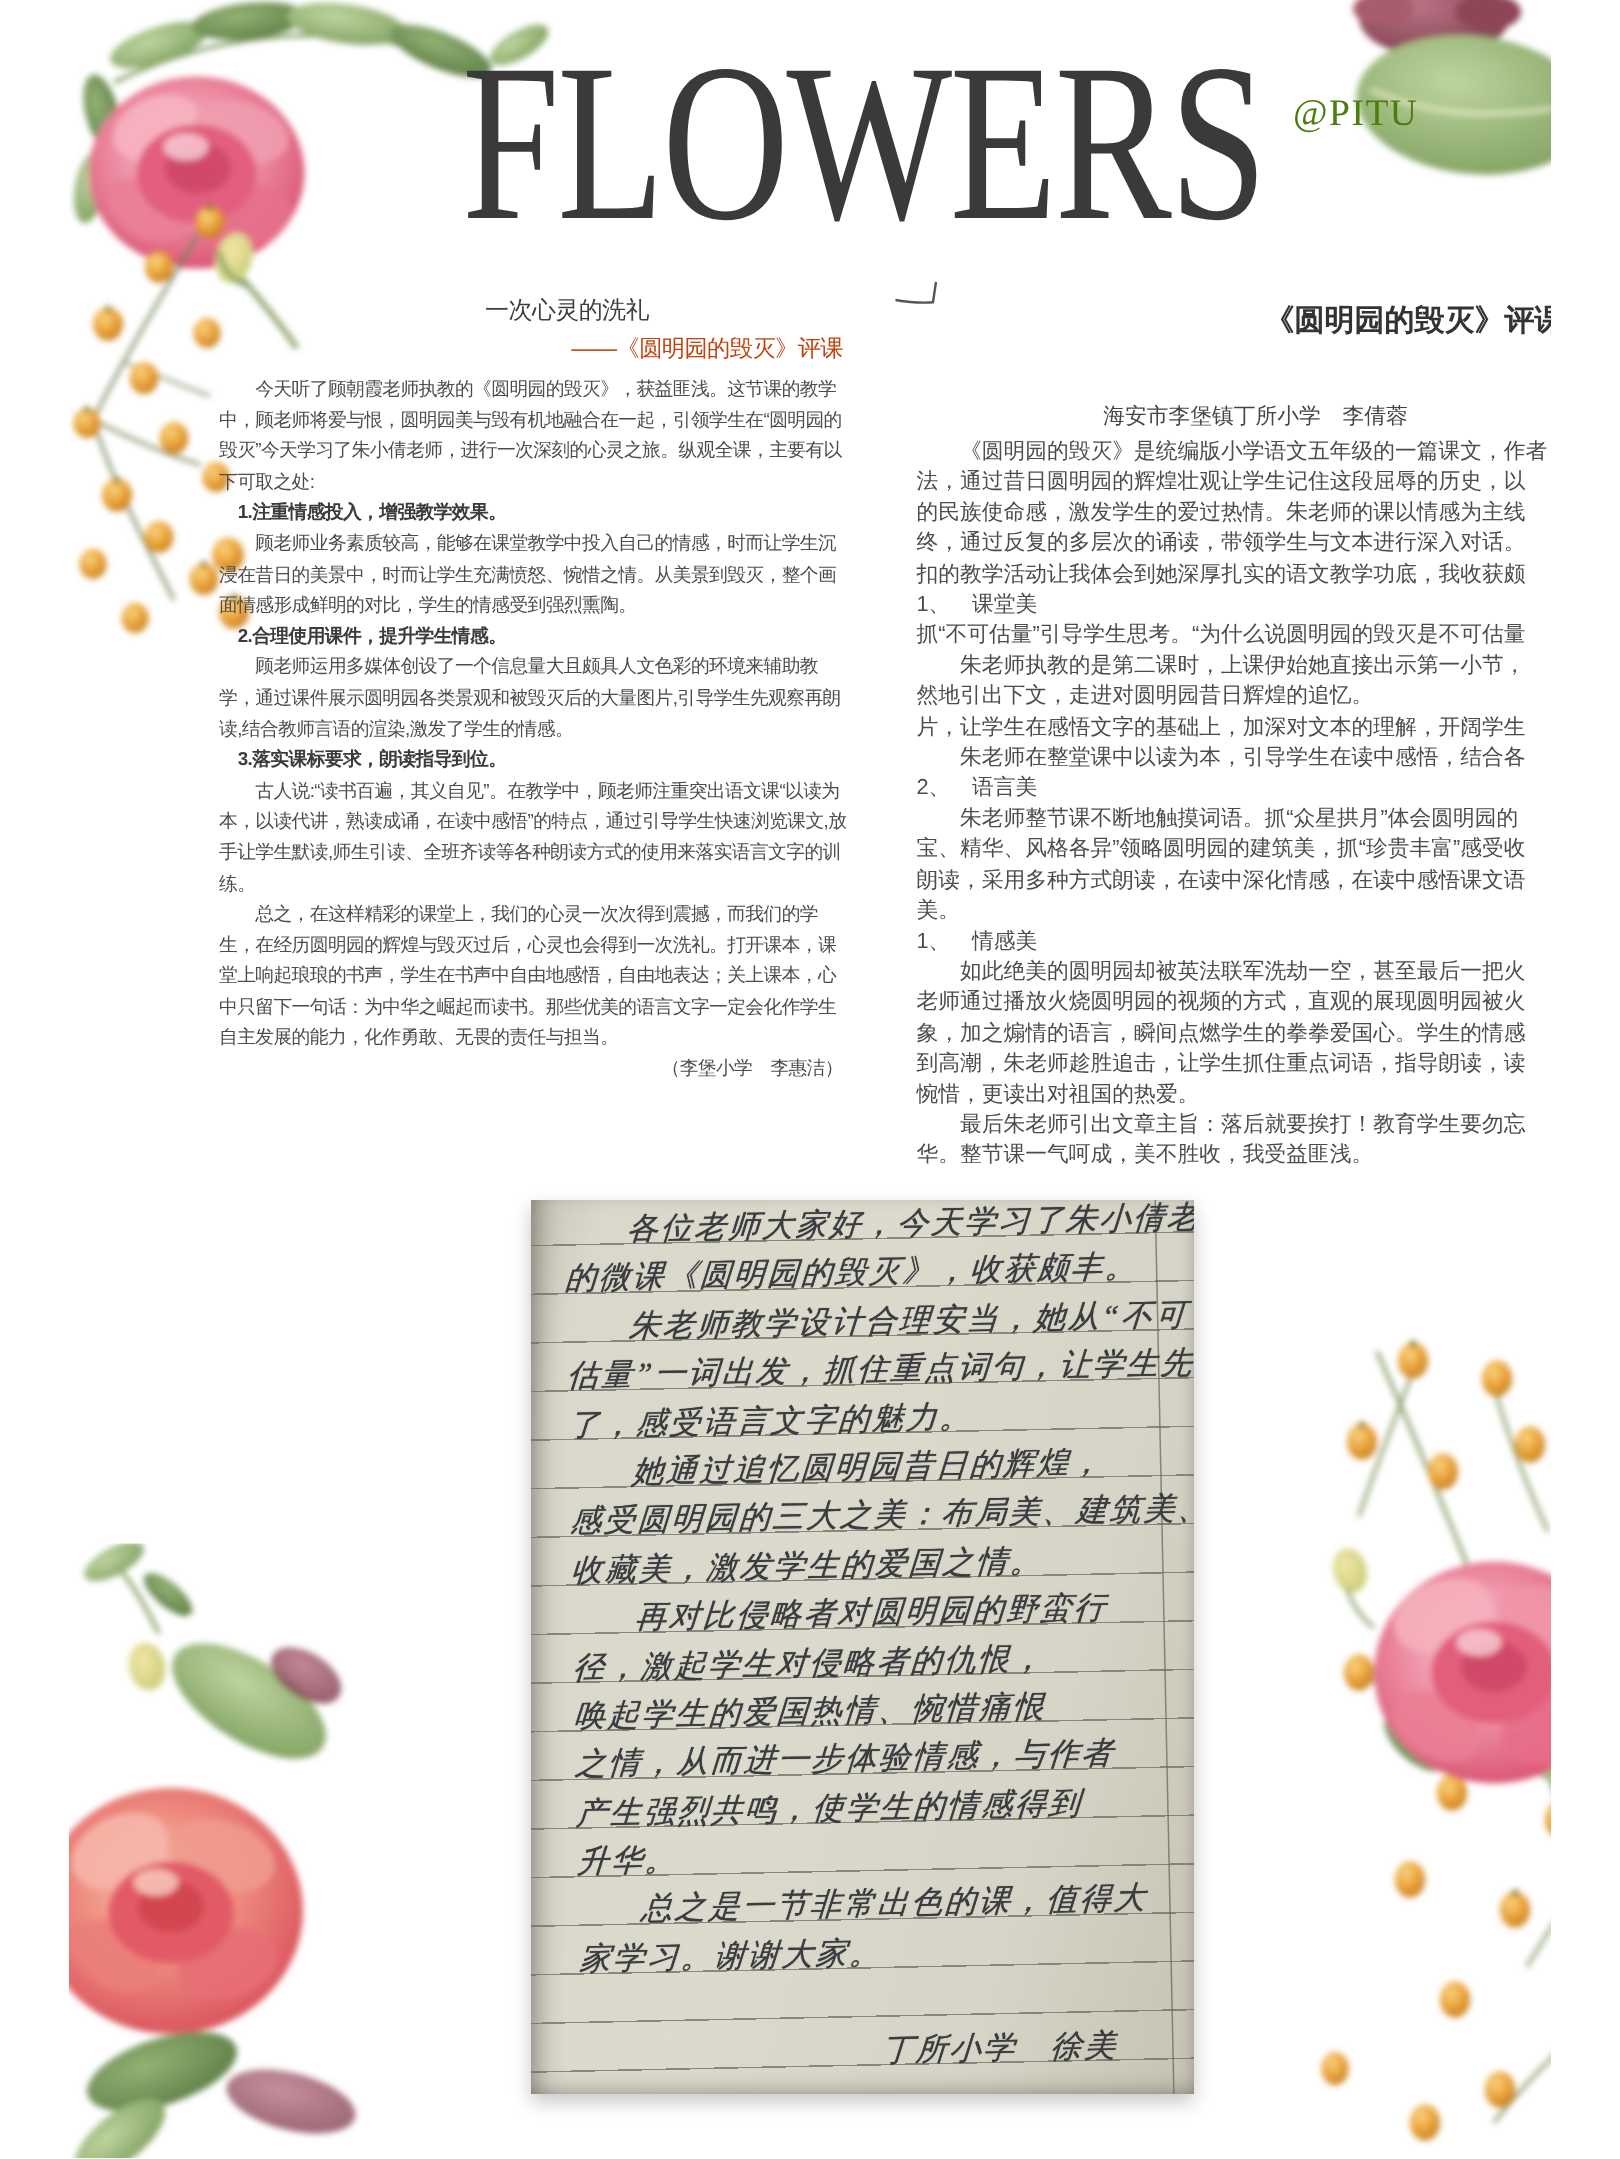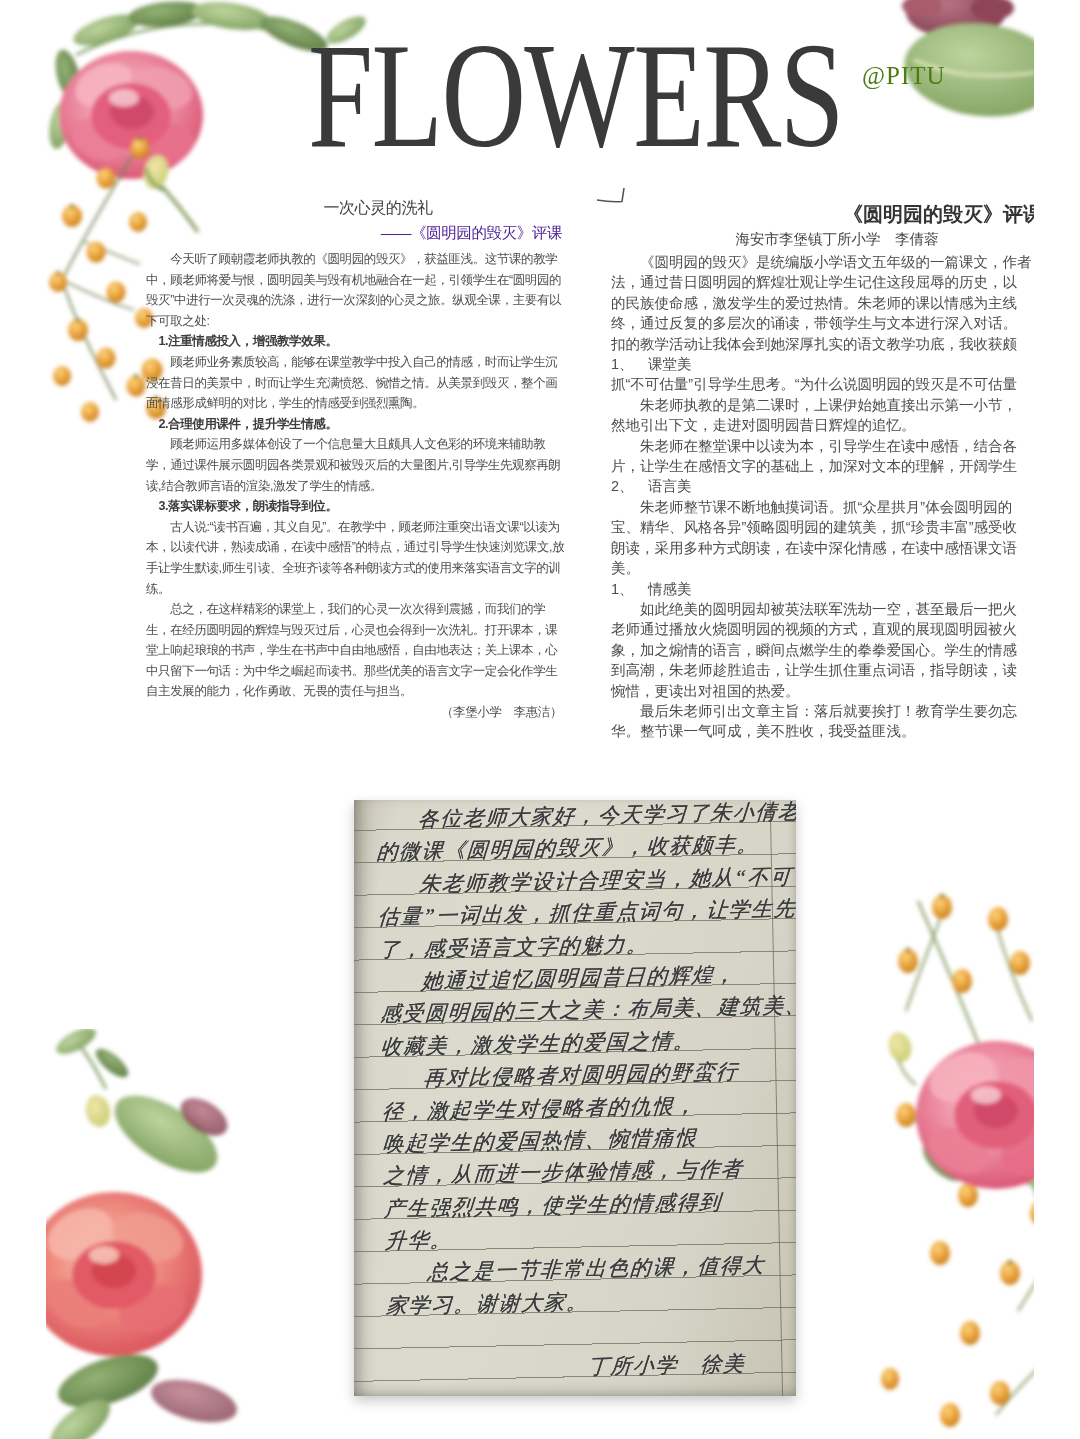--- a/index.html
+++ b/index.html
@@ -9,24 +9,24 @@
   .brand-title{position:absolute;left:262px;top:20px;font-family:"Liberation Serif","DejaVu Serif",serif;
           font-size:150px;line-height:150px;font-weight:400;color:var(--title-ink,#3a3a3a);
           transform:scaleX(0.78);transform-origin:left top;letter-spacing:-2px;white-space:nowrap;z-index:3;}
   .brand-mark{position:absolute;left:816px;top:62px;font-family:"Liberation Serif","DejaVu Serif",serif;
           font-size:25px;color:#4d7c0f;letter-spacing:1px;z-index:4;}
   
   .article{position:absolute;z-index:2;}
   .article .line{white-space:nowrap;}
   .left-article{left:100px;top:196px;width:416px;font-size:12.5px;line-height:20.6px;letter-spacing:-0.4px;}
   .left-article .art-title{font-size:16px;text-align:center;text-indent:3em;line-height:24px;color:#3f3f3f;}
-  .left-article .art-subtitle{font-size:15.5px;text-align:right;line-height:26px;color:#4c1d95;margin-bottom:3px;}
+  .left-article .art-subtitle{font-size:15.5px;text-align:right;line-height:26px;color:#c2410c;margin-bottom:3px;}
   .right-article{left:565px;top:200px;width:452px;font-size:14.5px;line-height:20.4px;}
   .right-article .art-title{font-size:20px;font-weight:bold;text-align:right;line-height:28px;color:#333;}
-  .right-article .art-byline{font-size:14.5px;text-align:center;line-height:22px;margin-bottom:2px;color:#444;}
+  .right-article .art-byline{font-size:14.5px;text-align:center;line-height:22px;margin-bottom:2px;color:#444;margin-top:39px;}
   .line.b{font-weight:bold;color:#3c3c3c;}
   .line.ind{padding-left:1em;}
   .line.r{text-align:right;}
   
   .corner-mark{position:absolute;left:548px;top:182px;z-index:2;}
   
   .photo{position:absolute;left:308px;top:800px;width:442px;height:596px;z-index:1;overflow:hidden;
          background:linear-gradient(105deg,#c8c5b6 0%,#dad8cb 8%,#dcdacd 40%,#d6d4c6 75%,#c6c3b4 100%);
          box-shadow:0 5px 12px rgba(0,0,0,.22), inset 14px 0 18px -10px rgba(0,0,0,.35),
                     inset -6px 0 10px -6px rgba(0,0,0,.18), inset 0 -10px 16px -10px rgba(0,0,0,.28);}
@@ -242,21 +242,21 @@
   <svg class="corner-mark" width="40" height="26" viewBox="0 0 40 26">
     <path d="M3,18 C12,19.5 22,20 28,19.5 L30,6" stroke="#555" stroke-width="1.6" fill="none"></path>
   </svg>
 
   <div class="article left-article">
     <div class="art-title">一次心灵的洗礼</div>
     <div class="art-subtitle">——《圆明园的毁灭》评课</div>
     <div>
         <div class="line">　　今天听了顾朝霞老师执教的《圆明园的毁灭》，获益匪浅。这节课的教学</div>
         <div class="line">中，顾老师将爱与恨，圆明园美与毁有机地融合在一起，引领学生在“圆明园的</div>
-        <div class="line">毁灭”中进行一次灵魂的洗涤，进行一次深刻的心灵之旅。纵观全课，主要有以</div>
+        <div class="line">毁灭”今天学习了朱小倩老师，进行一次深刻的心灵之旅。纵观全课，主要有以</div>
         <div class="line">下可取之处:</div>
         <div class="line b ind">1.注重情感投入，增强教学效果。</div>
         <div class="line">　　顾老师业务素质较高，能够在课堂教学中投入自己的情感，时而让学生沉</div>
         <div class="line">浸在昔日的美景中，时而让学生充满愤怒、惋惜之情。从美景到毁灭，整个画</div>
         <div class="line">面情感形成鲜明的对比，学生的情感受到强烈熏陶。</div>
         <div class="line b ind">2.合理使用课件，提升学生情感。</div>
         <div class="line">　　顾老师运用多媒体创设了一个信息量大且颇具人文色彩的环境来辅助教</div>
         <div class="line">学，通过课件展示圆明园各类景观和被毁灭后的大量图片,引导学生先观察再朗</div>
         <div class="line">读,结合教师言语的渲染,激发了学生的情感。</div>
         <div class="line b ind">3.落实课标要求，朗读指导到位。</div>
@@ -279,22 +279,22 @@
     <div>
         <div class="line">　　《圆明园的毁灭》是统编版小学语文五年级的一篇课文，作者</div>
         <div class="line">法，通过昔日圆明园的辉煌壮观让学生记住这段屈辱的历史，以</div>
         <div class="line">的民族使命感，激发学生的爱过热情。朱老师的课以情感为主线</div>
         <div class="line">终，通过反复的多层次的诵读，带领学生与文本进行深入对话。</div>
         <div class="line">扣的教学活动让我体会到她深厚扎实的语文教学功底，我收获颇</div>
         <div class="line">1、　课堂美</div>
         <div class="line">抓“不可估量”引导学生思考。“为什么说圆明园的毁灭是不可估量</div>
         <div class="line">　　朱老师执教的是第二课时，上课伊始她直接出示第一小节，</div>
         <div class="line">然地引出下文，走进对圆明园昔日辉煌的追忆。</div>
+        <div class="line">片，让学生在感悟文字的基础上，加深对文本的理解，开阔学生</div>
         <div class="line">　　朱老师在整堂课中以读为本，引导学生在读中感悟，结合各</div>
-        <div class="line">片，让学生在感悟文字的基础上，加深对文本的理解，开阔学生</div>
         <div class="line">2、　语言美</div>
         <div class="line">　　朱老师整节课不断地触摸词语。抓“众星拱月”体会圆明园的</div>
         <div class="line">宝、精华、风格各异”领略圆明园的建筑美，抓“珍贵丰富”感受收</div>
         <div class="line">朗读，采用多种方式朗读，在读中深化情感，在读中感悟课文语</div>
         <div class="line">美。</div>
         <div class="line">1、　情感美</div>
         <div class="line">　　如此绝美的圆明园却被英法联军洗劫一空，甚至最后一把火</div>
         <div class="line">老师通过播放火烧圆明园的视频的方式，直观的展现圆明园被火</div>
         <div class="line">象，加之煽情的语言，瞬间点燃学生的拳拳爱国心。学生的情感</div>
         <div class="line">到高潮，朱老师趁胜追击，让学生抓住重点词语，指导朗读，读</div>

